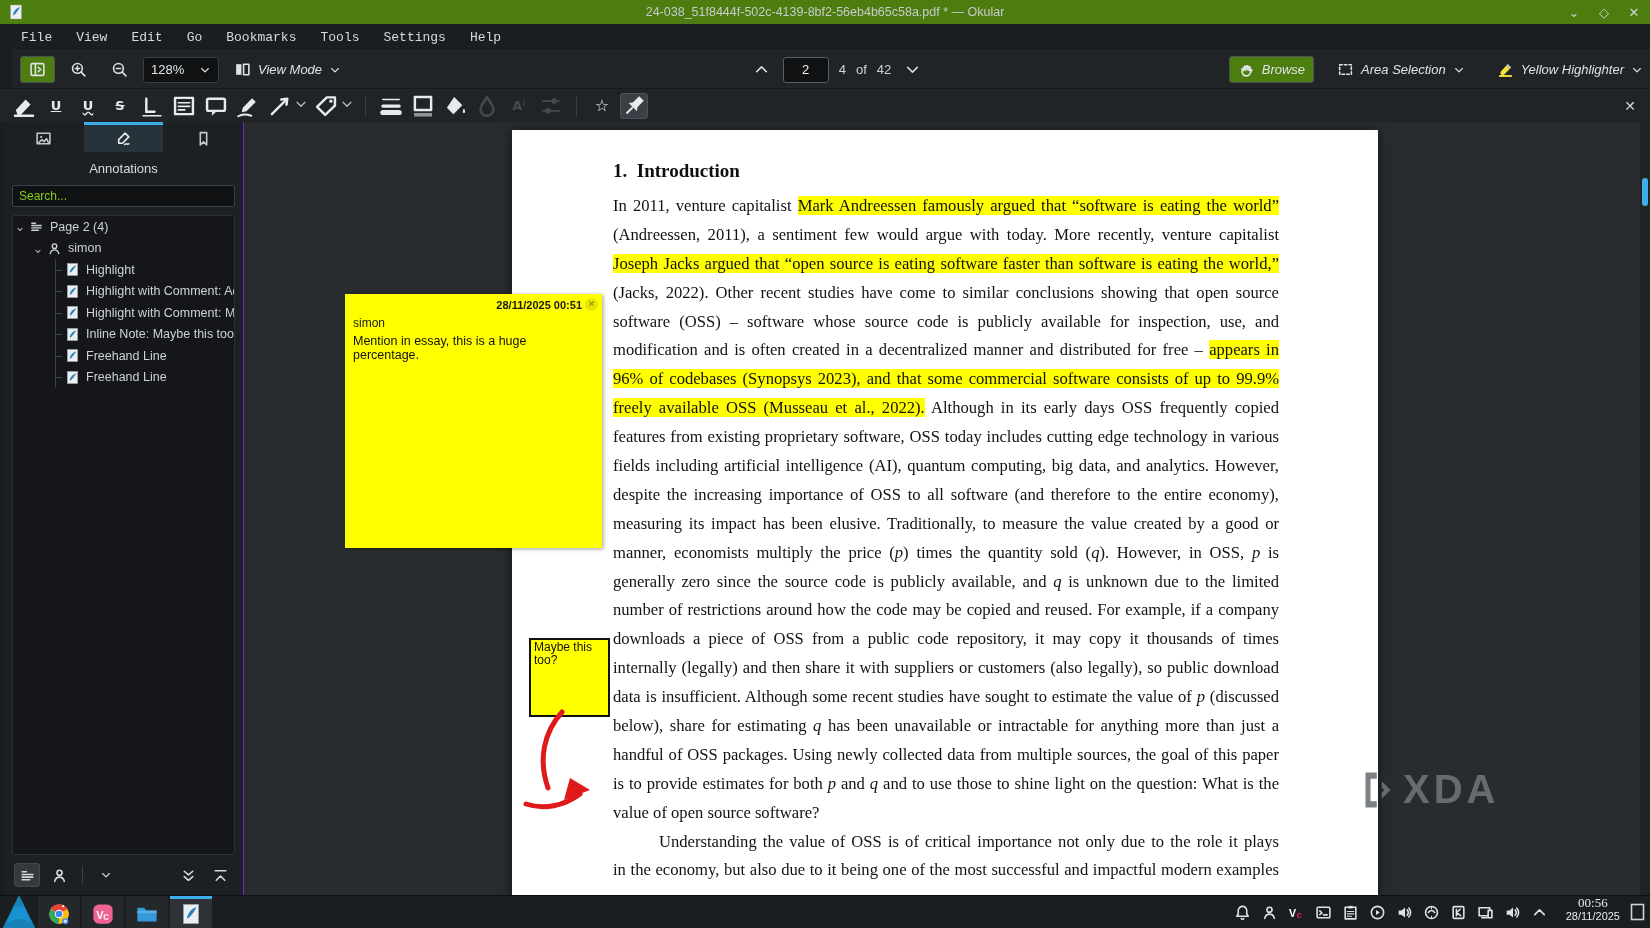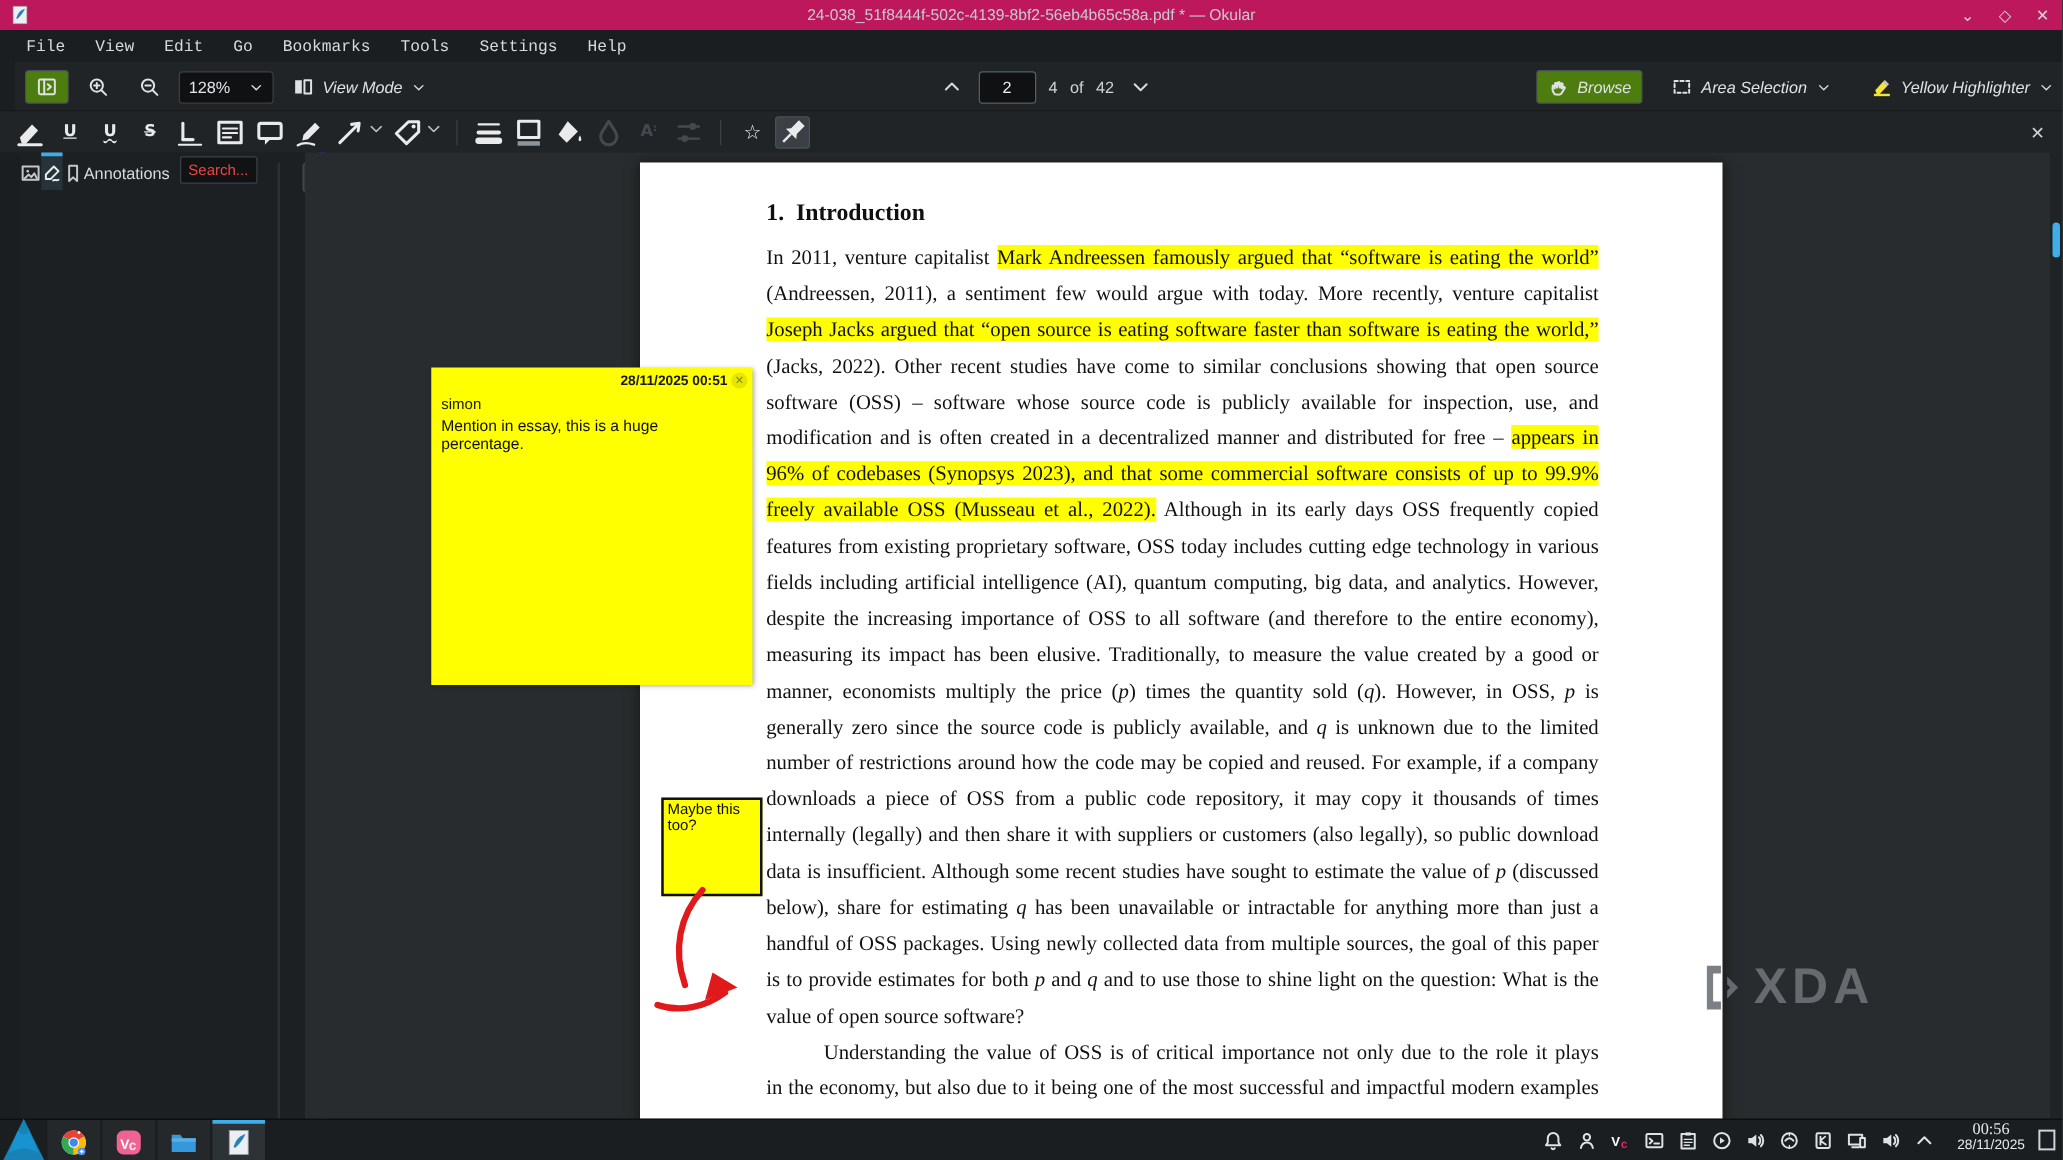--- a/index.html
+++ b/index.html
@@ -1,21 +1,21 @@
 <!DOCTYPE html>
 <html><head>
 <meta charset="utf-8">
 <style>
   * { margin:0; padding:0; box-sizing:border-box; }
   html,body { background:#000; }
   body { font-family:"Liberation Sans", sans-serif; }
   #window { position:relative; width:1650px; height:928px; background:#1b1e20; overflow:hidden; color:#dcdfe3; }
 
   
-  .titlebar { position:absolute; left:0; top:0; width:100%; height:24px; background:#be185d; display:flex; align-items:center; }
+  .titlebar { position:absolute; left:0; top:0; width:100%; height:24px; background:#4d7c0f; display:flex; align-items:center; }
   .titlebar .appicon { width:16px; height:16px; margin-left:8px; }
   .titlebar .title { position:absolute; left:0; right:0; text-align:center; font-size:12.5px; color:#c7cbce; }
   .winctrls { position:absolute; right:8px; top:0; height:24px; display:flex; align-items:center; gap:14px; color:#cfd3d6; font-size:13px; }
   .winctrls span { cursor:default; width:16px; text-align:center; }
 
   
   .menubar { position:absolute; left:0; top:24px; width:100%; height:26px; background:#1b1e20; display:flex; align-items:center; padding-left:10px; gap:2px;font-family:Liberation Mono, monospace; }
   .menu-item { font-size:13px; color:#d7dadd; padding:3px 11px; border-radius:3px; }
 
   
@@ -40,26 +40,26 @@
   .atool.disabled { color:#62686d; opacity:.55; }
   .asep { width:1px; height:20px; background:#3a3f43; margin:0 7px; }
   .achev { width:14px; color:#b9bdc0; margin-left:-4px; }
   .ti { font-family:"DejaVu Sans", sans-serif; font-size:13px; font-weight:bold; }
   .annot-close { position:absolute; right:14px; font-size:14px; color:#cfd3d6; }
 
   
   .appbody { position:absolute; left:0; top:122px; width:100%; height:773px; }
 
   
-  .sidebar { position:absolute; left:16px; top:0; width:244px; height:100%; background:#1d2023; border-right:5px solid #6d28d9; display:flex; }
+  .sidebar { position:absolute; left:4px; top:0; width:244px; height:100%; background:#1d2023; border-right:5px solid #6d28d9; display:flex; flex-direction:column; }
   .side-tabs { display:flex; height:30px; }
   .side-tab { flex:1; display:flex; align-items:center; justify-content:center; color:#c3c7ca; border-top:3px solid transparent; }
   .side-tab.active { background:#27333b; border-top-color:#3daee9; color:#e8eaec; }
   .side-title { text-align:center; font-size:13px; color:#d8dbde; padding:9px 0 6px 0; }
-  .side-search { margin:3px 8px 0 8px; height:22px; background:#101214; border:1px solid #3c4146; border-radius:2px; color:#ef4444; font-size:12px; display:flex; align-items:center; padding:0 6px; }
+  .side-search { margin:3px 8px 0 8px; height:22px; background:#101214; border:1px solid #3c4146; border-radius:2px; color:#84cc16; font-size:12px; display:flex; align-items:center; padding:0 6px; }
   .treebox { margin:8px 8px 0 8px; flex:1; background:#141619; border:1px solid #2c3034; border-radius:2px; overflow:hidden; }
   .trow { display:flex; align-items:center; height:21.5px; font-size:12.5px; color:#ced2d6; white-space:nowrap; overflow:hidden; }
   .trow .exp { width:14px; text-align:center; color:#aeb2b6; flex:none; }
   .trow .ticon { width:15px; height:15px; margin:0 6px 0 2px; flex:none; }
   .trow .ticon svg { width:100%; height:100%; }
   .guide { width:14px; height:100%; position:relative; flex:none; }
   .guide::before { content:""; position:absolute; left:6px; top:0; bottom:0; border-left:1px solid #3b4045; }
   .guide::after { content:""; position:absolute; left:6px; top:50%; width:7px; border-top:1px solid #3b4045; }
   .side-bottom { height:40px; display:flex; align-items:center; padding:0 10px; gap:6px; }
   .sbtn { width:26px; height:24px; display:flex; align-items:center; justify-content:center; border-radius:3px; color:#d6d9dc; border:1px solid transparent; }

